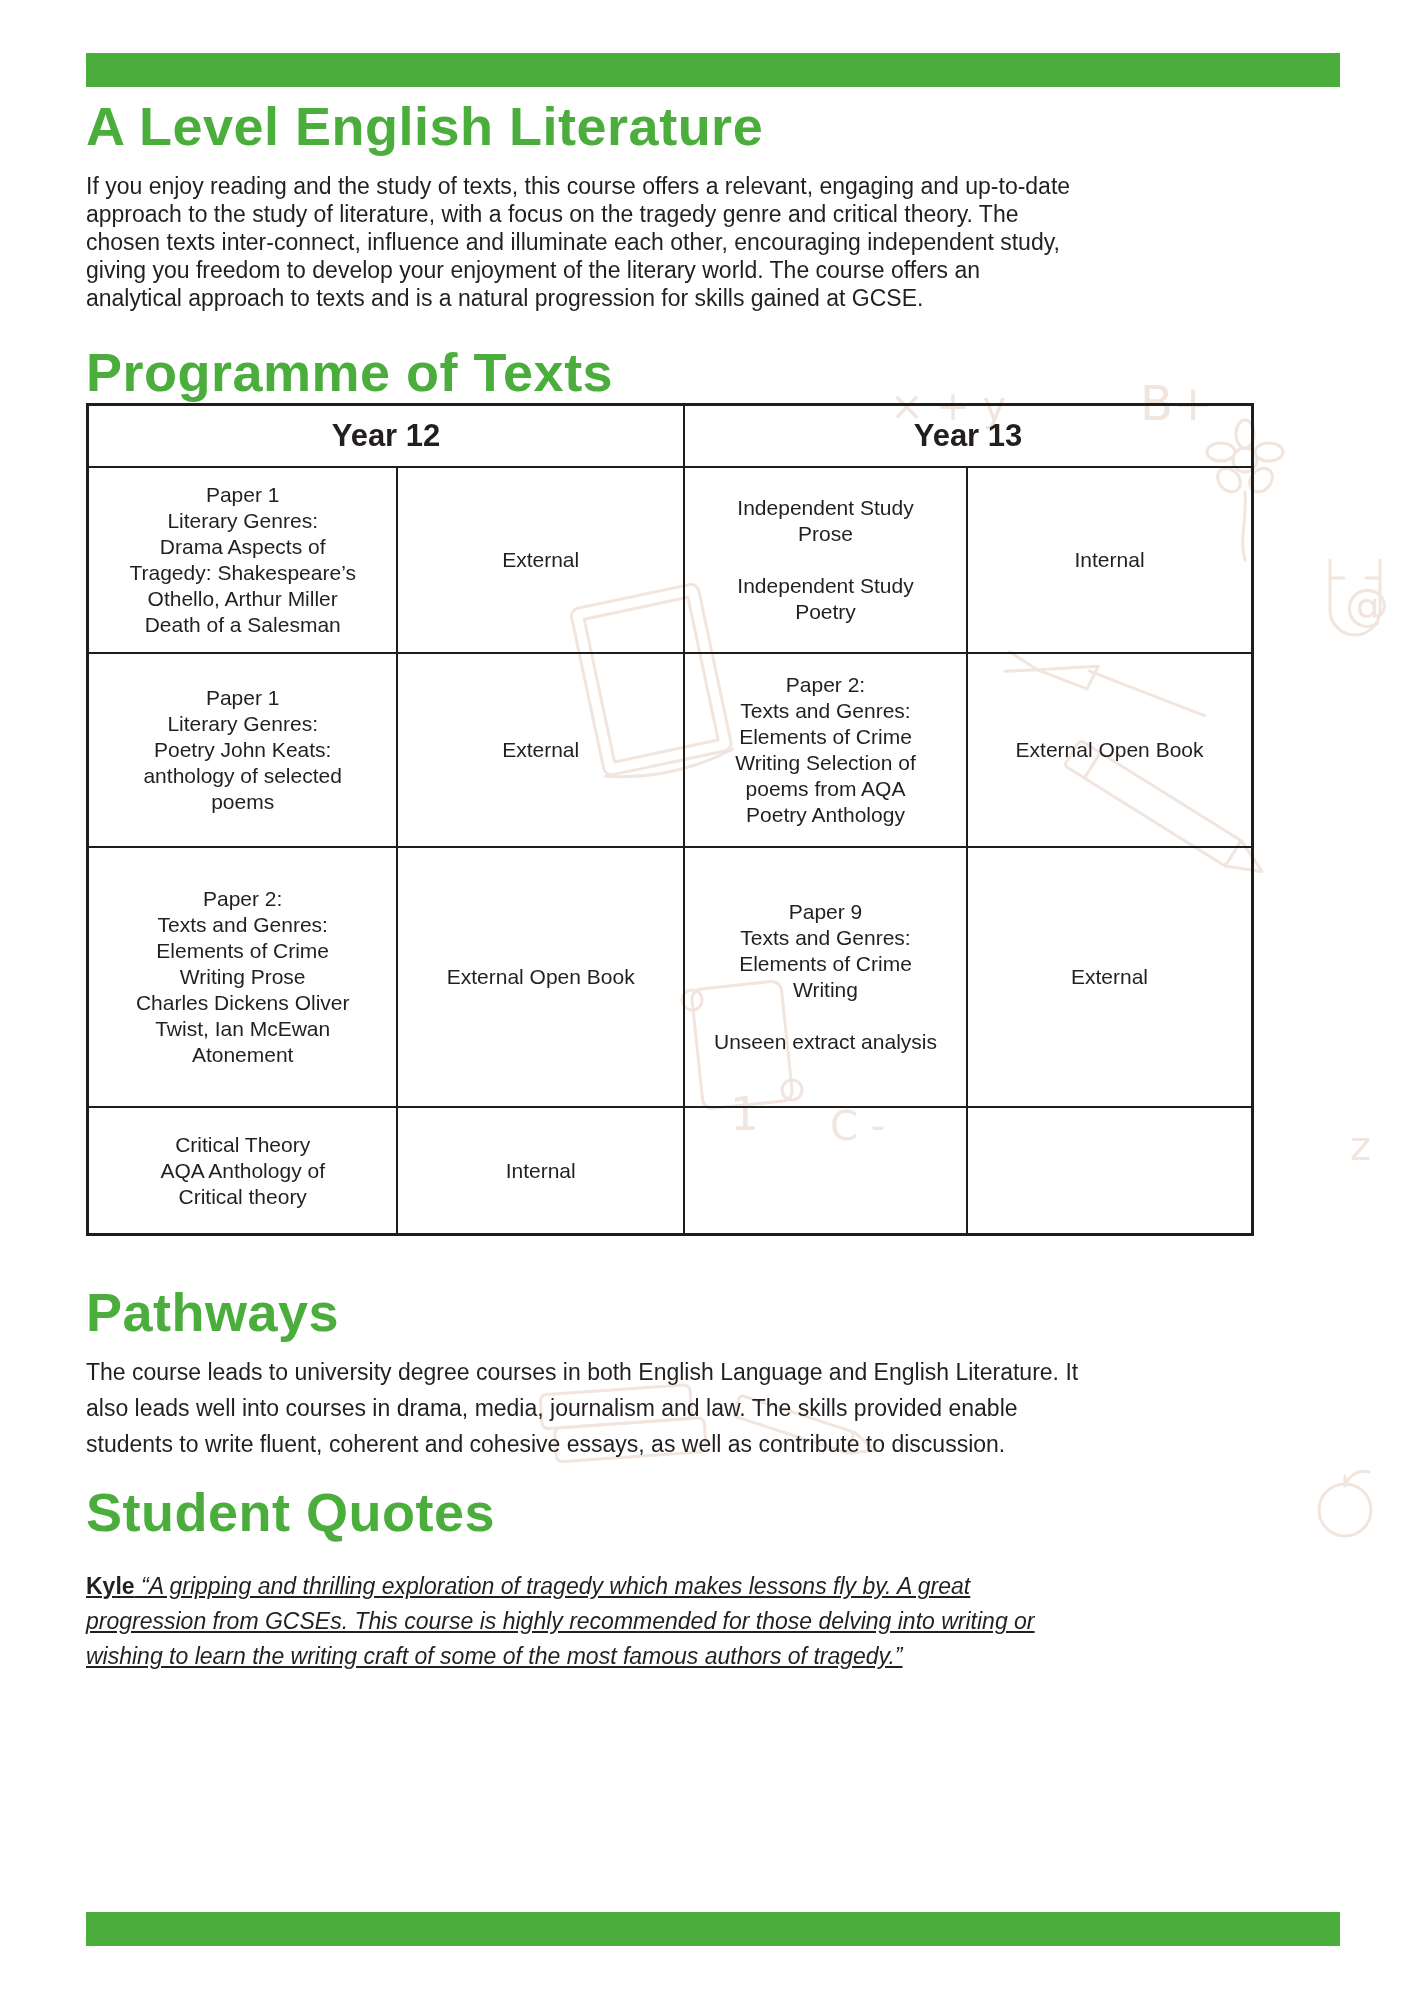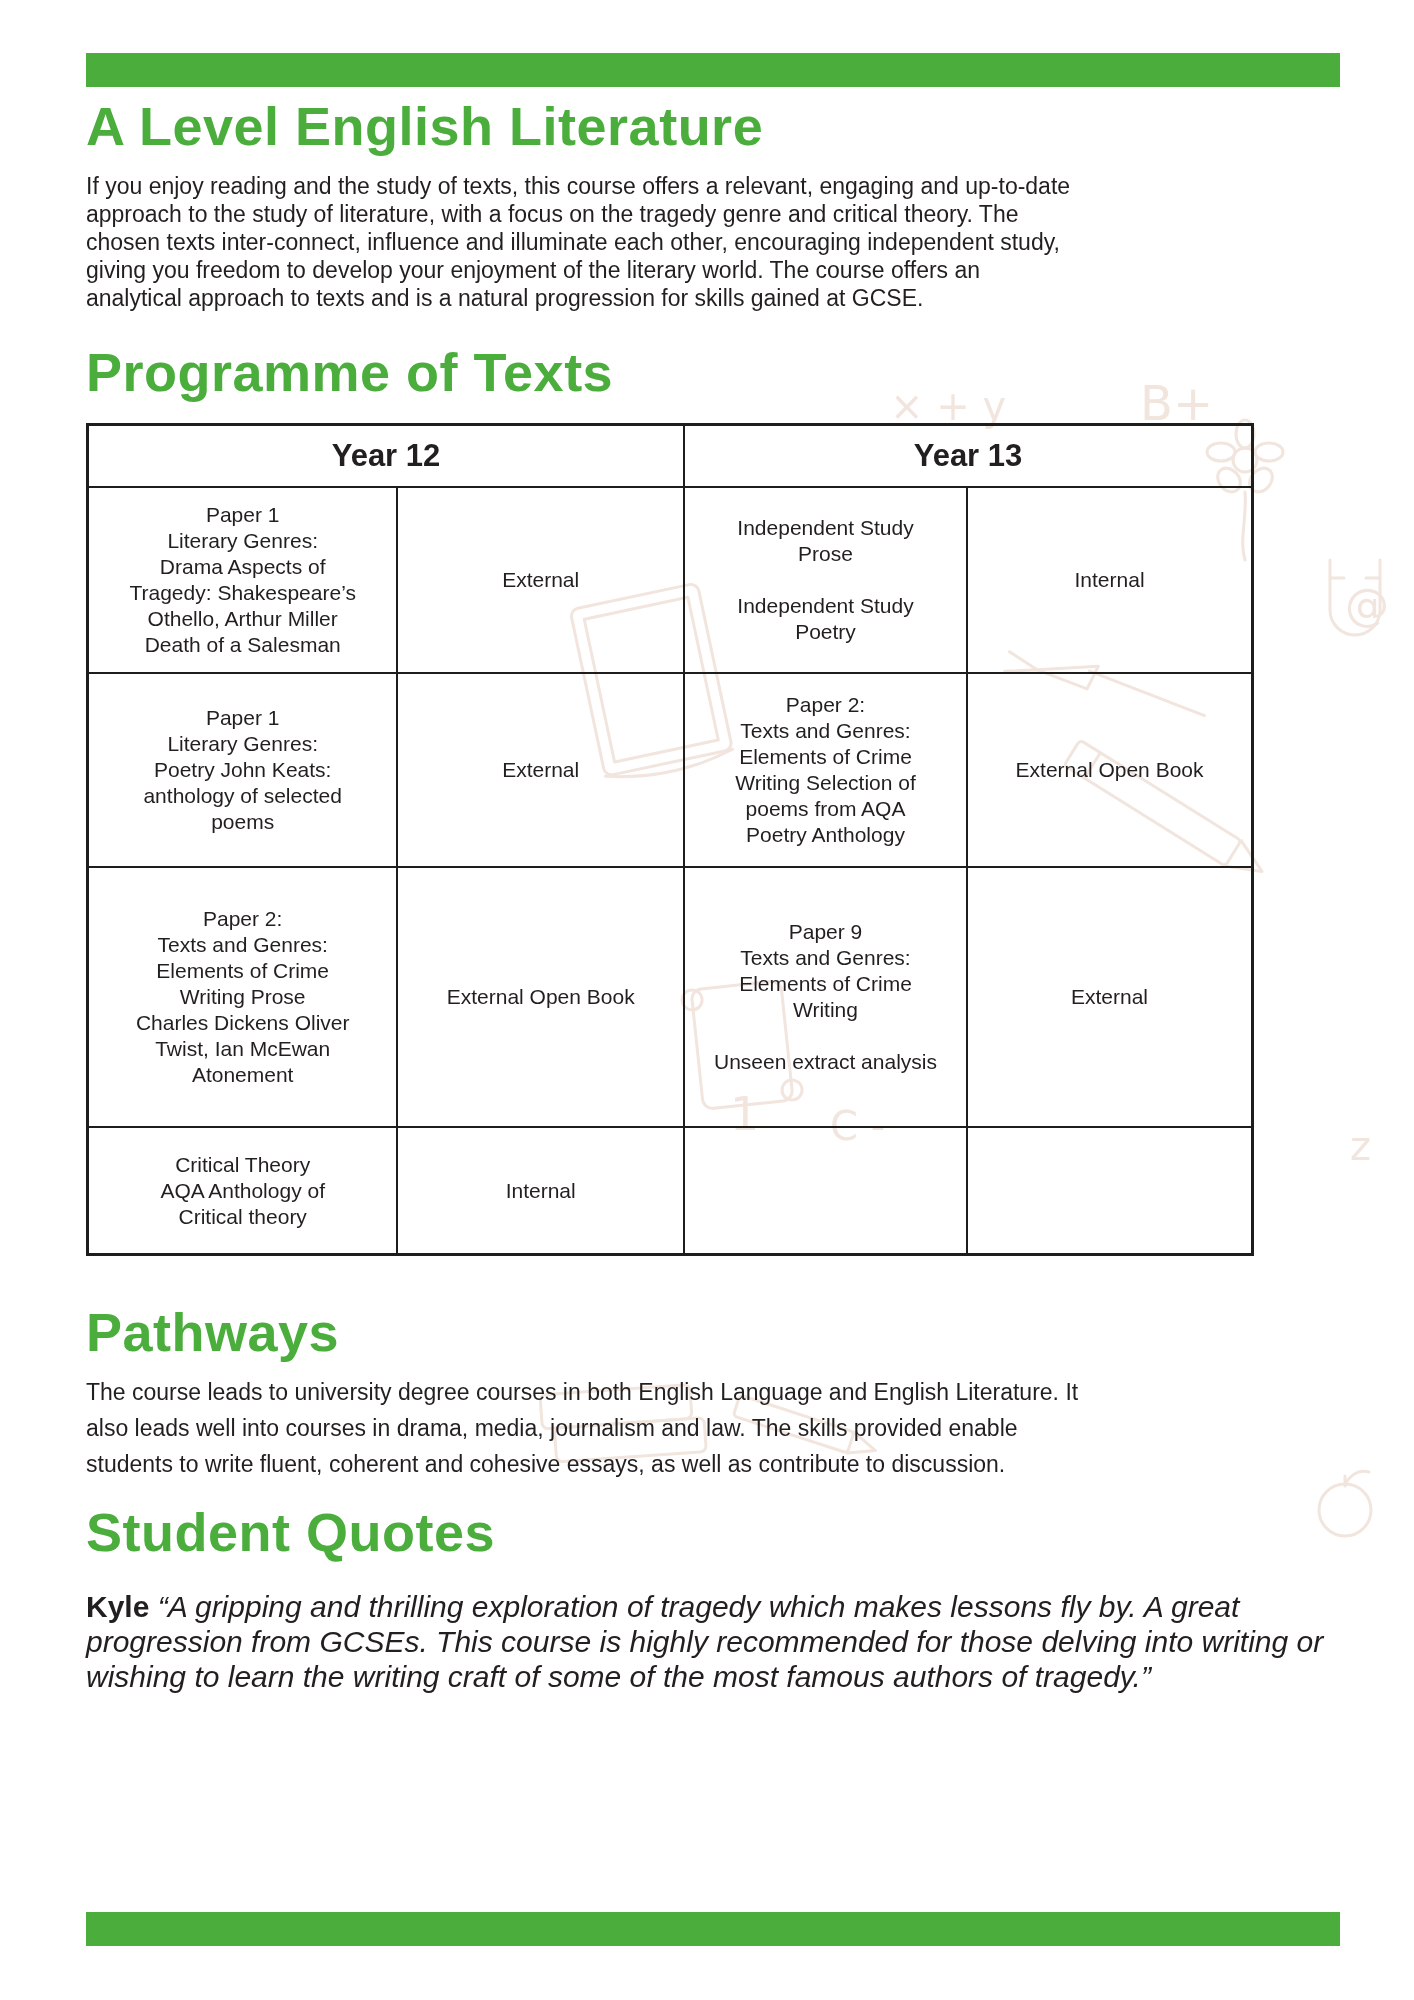--- a/index.html
+++ b/index.html
@@ -48,21 +48,20 @@
     letter-spacing:0.5px;
   }
   .intro{
     margin-top:16px;
     font-size:23px;
     line-height:28px;
     white-space:pre-line;
   }
   .programme-heading{margin-top:30px;}
   table.programme{
-    margin-top:20px;
     width:1168px;
     border-collapse:collapse;
     table-layout:fixed;
     border:3px solid var(--table-border);
   }
   table.programme th, table.programme td{
     border:2px solid var(--table-border);
     text-align:center;
     vertical-align:middle;
     padding:6px 10px;
@@ -92,22 +91,23 @@
   .pathways-heading{margin-top:46px;}
   .pathways-body{
     margin-top:12px;
     font-size:23px;
     line-height:36px;
     white-space:pre-line;
   }
   .quotes-heading{margin-top:20px;}
   .quote{
     margin-top:26px;
-    font-size:30px;
+    font-size:23px;
     line-height:35px;
+    text-decoration:underline;
   }
   .quote-name{font-weight:700;font-style:normal;}
   .quote-text{font-style:italic;white-space:pre-line;}
   .doodle-layer text{
     font-family:"DejaVu Sans", sans-serif;
     fill:var(--doodle);
     stroke:none;
   }
 </style>
 </head>

